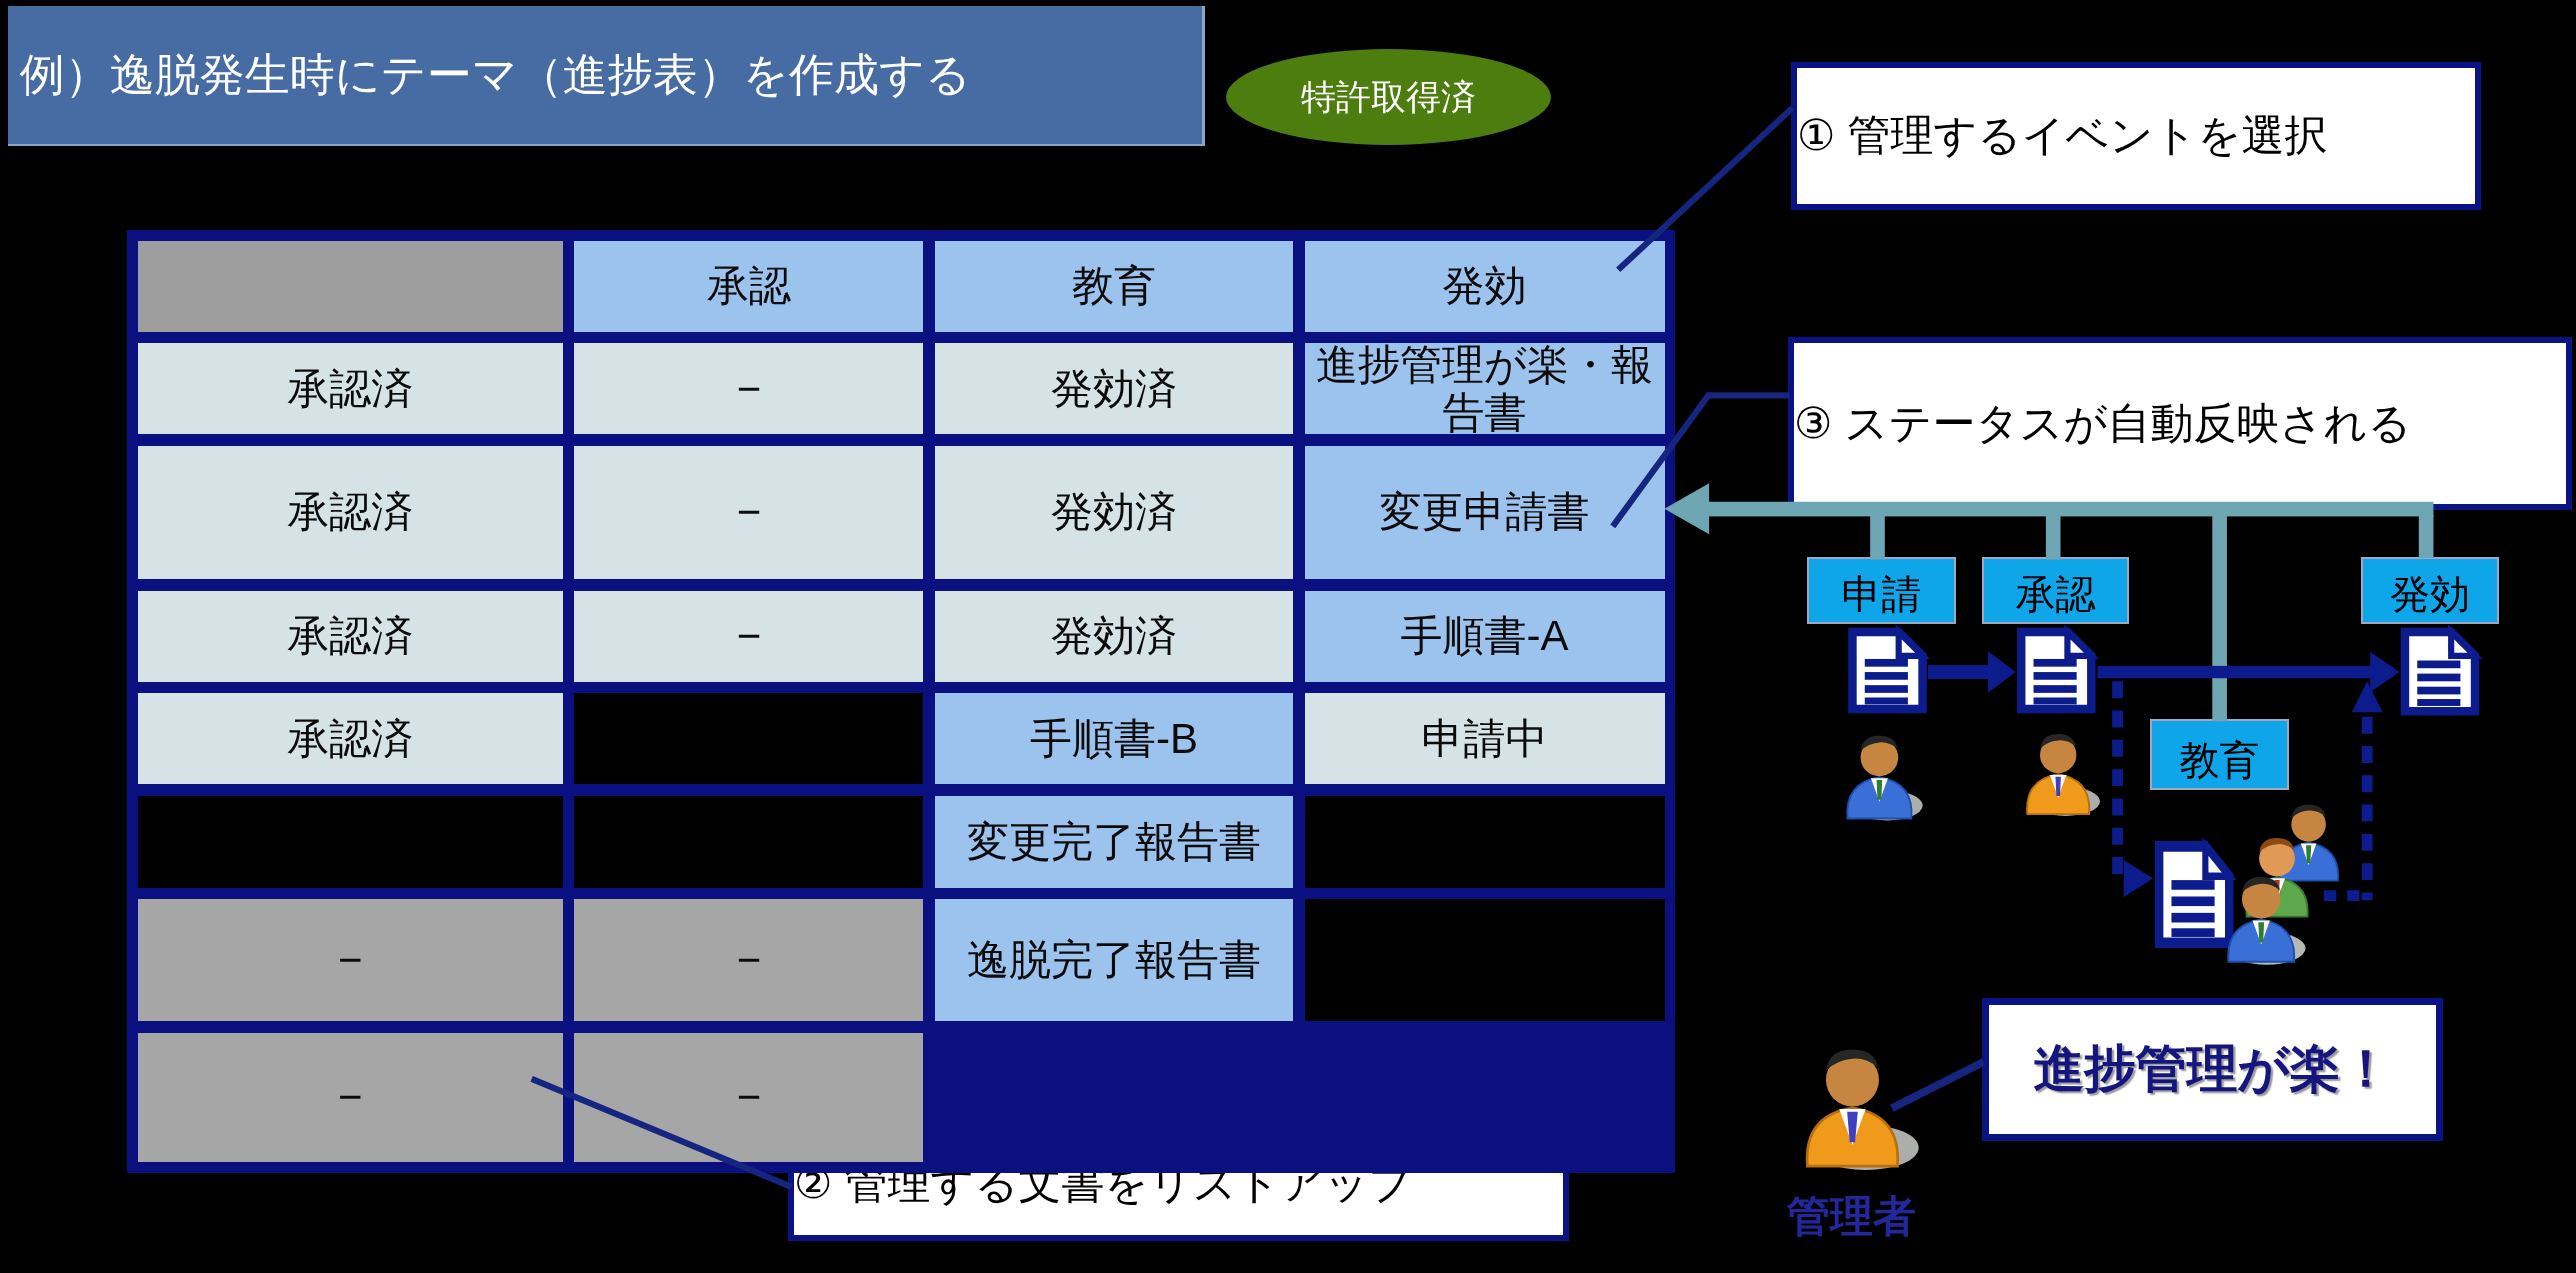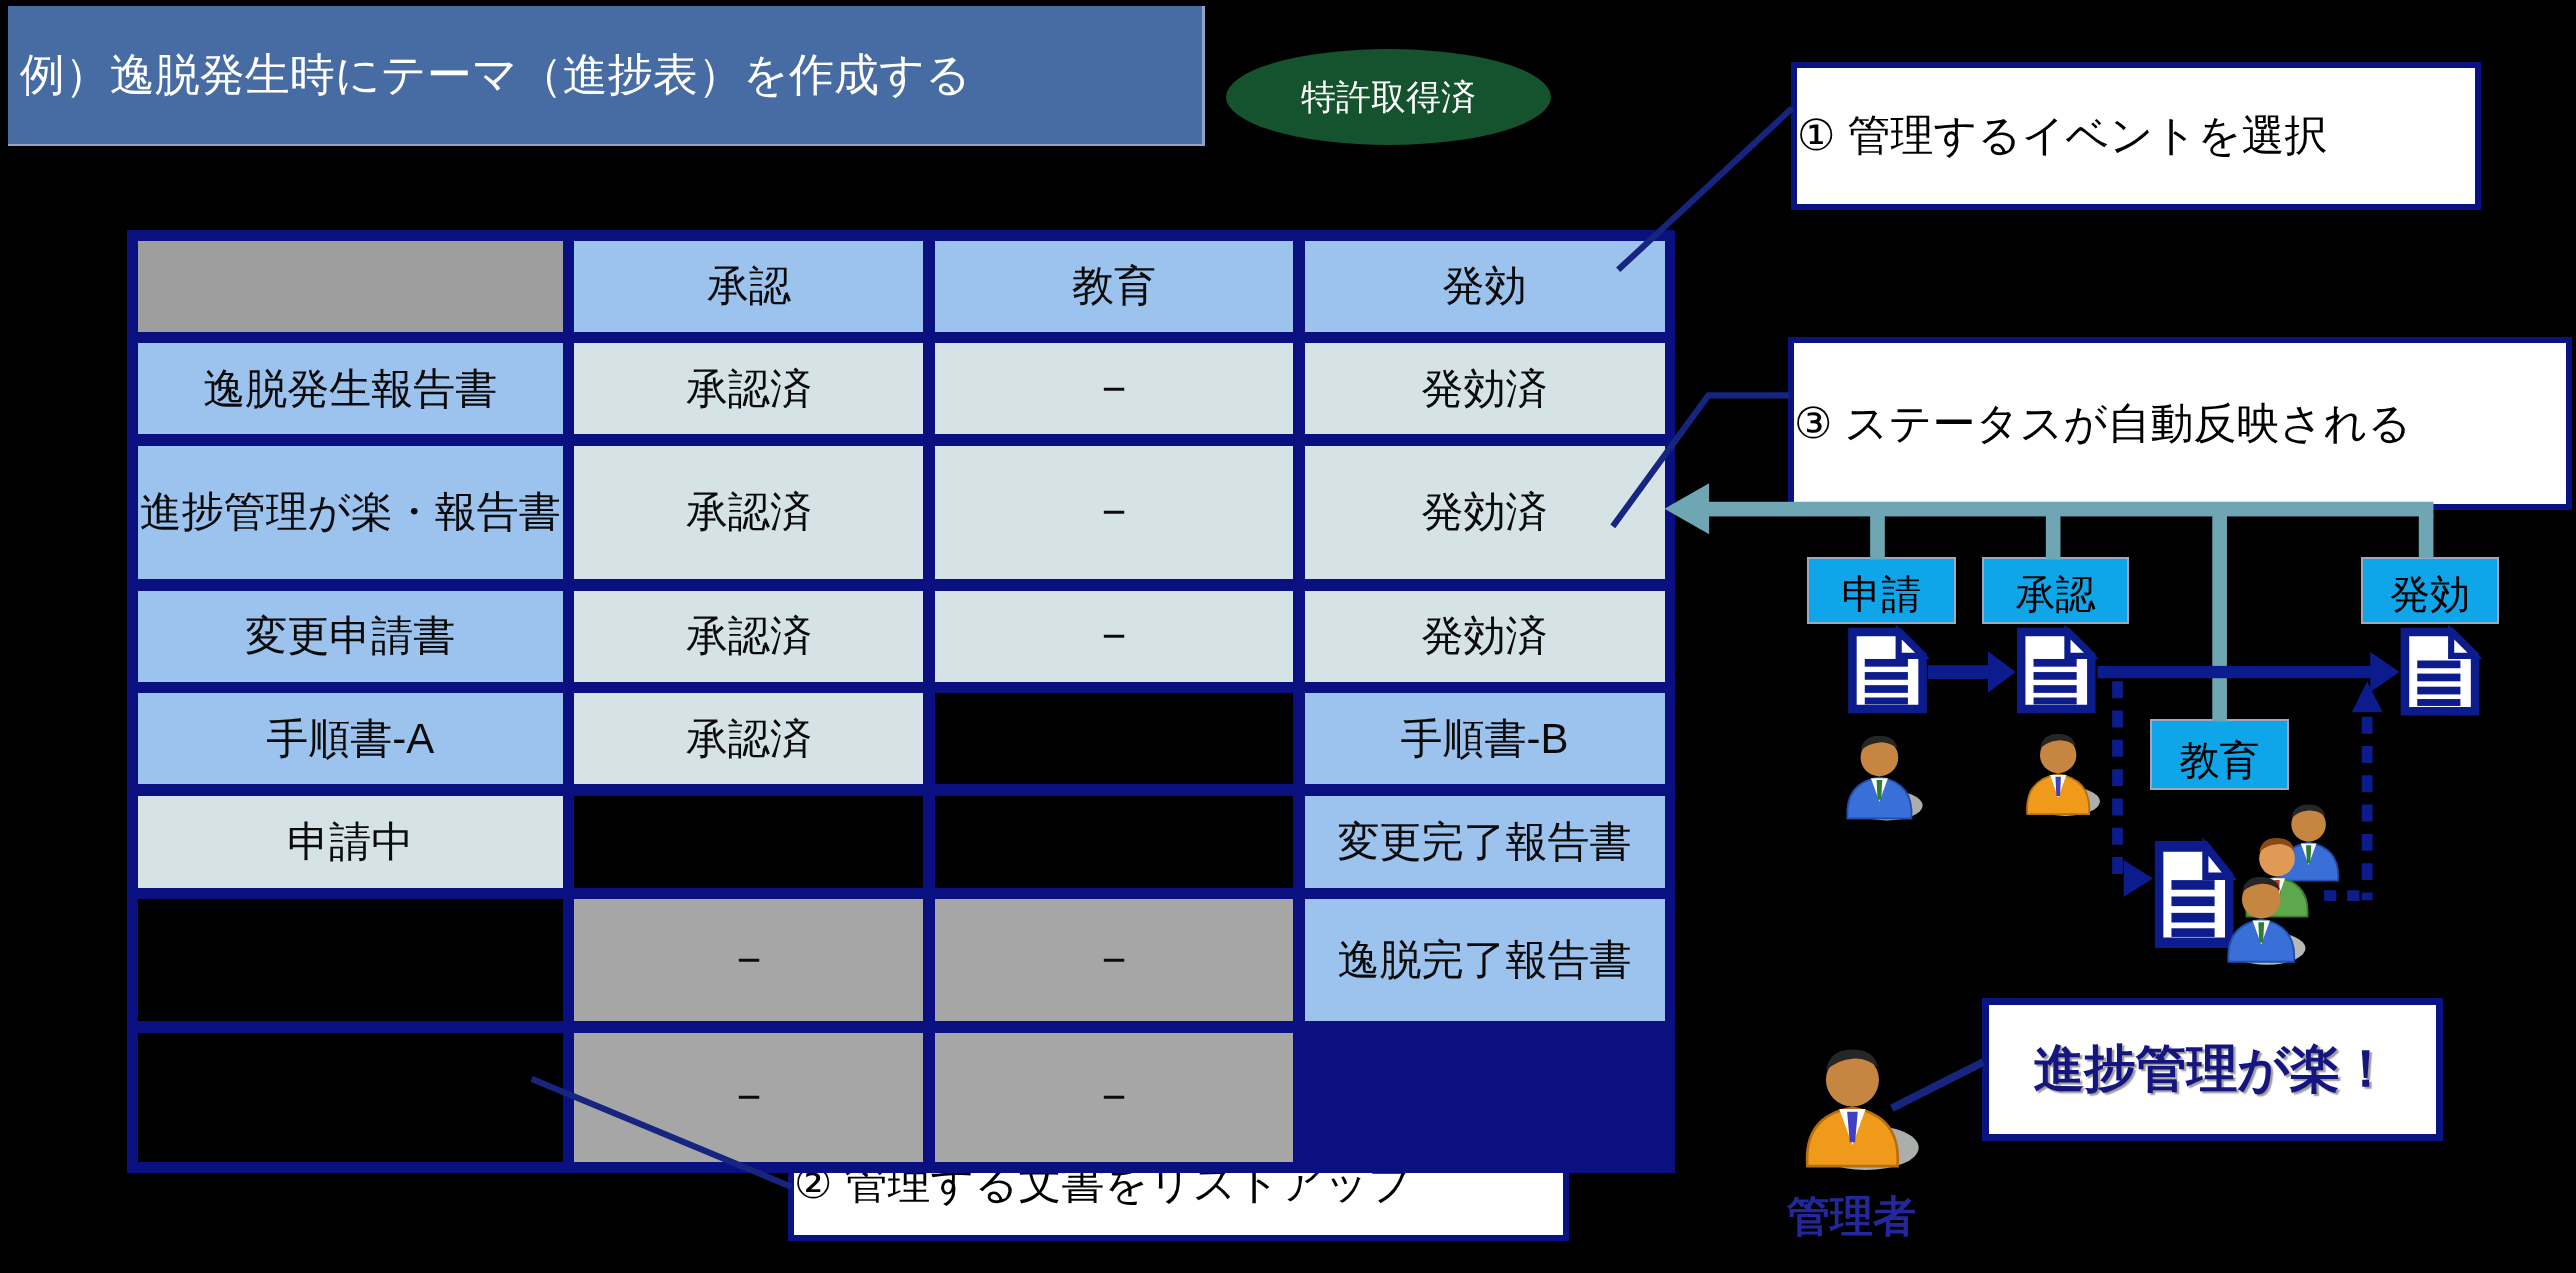--- a/index.html
+++ b/index.html
@@ -3,21 +3,21 @@
 <meta charset="utf-8">
 <style>
   html,body{margin:0;padding:0;background:#000;}
   #canvas{position:relative;width:2576px;height:1274px;background:#000;overflow:hidden;
           font-family:"Liberation Sans","DejaVu Sans",sans-serif;}
   .abs{position:absolute;}
   
   .banner{background:#476CA3;color:#fff;font-size:45px;display:flex;align-items:center;
           padding-left:12px;box-sizing:border-box;border-right:3.1px solid #8FA3C4;border-bottom:2.3px solid #8FA3C4;}
   
-  .ellipse{background:#14532d;border-radius:50%;color:#fff;font-size:35px;
+  .ellipse{background:#4d7c0f;border-radius:50%;color:#fff;font-size:35px;
            display:flex;align-items:center;justify-content:center;}
   
   .callout{background:#fff;border:6.2px solid #0A1383;box-sizing:border-box;color:#000;
            font-size:43px;display:flex;align-items:center;white-space:nowrap;}
   .speech{background:#fff;border:7.7px solid #0A1383;box-sizing:border-box;color:#15157F;
           font-size:51px;font-weight:bold;display:flex;align-items:center;justify-content:center;
           text-shadow:2.3px 2.3px 1.5px #9a9a9a;white-space:nowrap;}
   
   .ptable{background:#0A1080;padding:10.8px;display:grid;box-sizing:border-box;
           grid-template-columns:425px 349px 358px 360px;
@@ -65,21 +65,20 @@
     <span>進捗管理が楽！</span>
   </div>
 
   <div class="abs ptable" style="left:127px;top:230px;">
 
     <div class="cell hgray"></div>
     <div class="cell blue">承認</div>
     <div class="cell blue">教育</div>
     <div class="cell blue">発効</div>
 
-    <div class="cell blue">逸脱発生報告書</div>
     <div class="cell pale">承認済</div>
     <div class="cell pale">−</div>
     <div class="cell pale">発効済</div>
 
     <div class="cell blue">進捗管理が楽・報告書</div>
     <div class="cell pale">承認済</div>
     <div class="cell pale">−</div>
     <div class="cell pale">発効済</div>
 
     <div class="cell blue">変更申請書</div>

